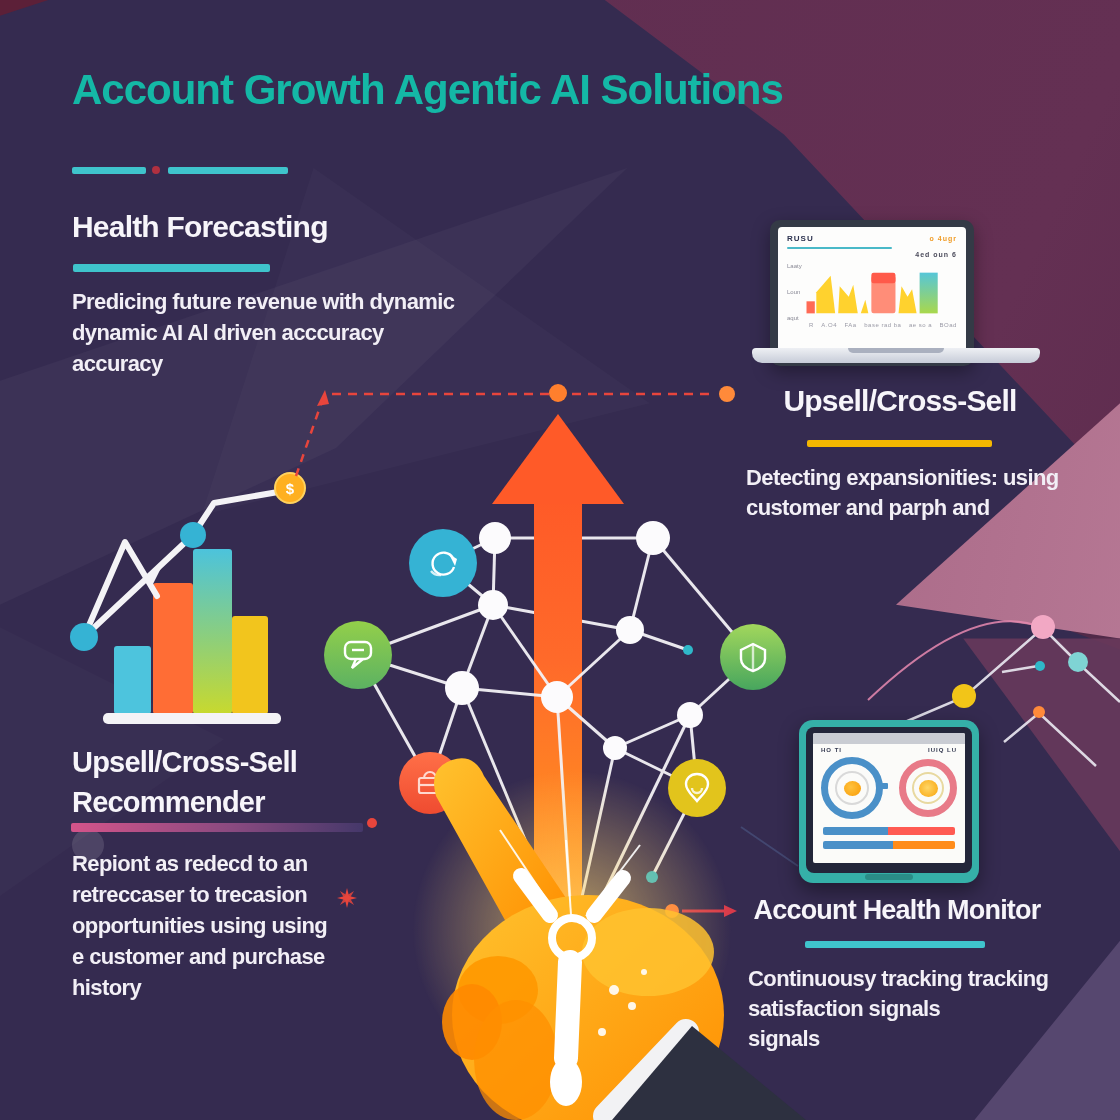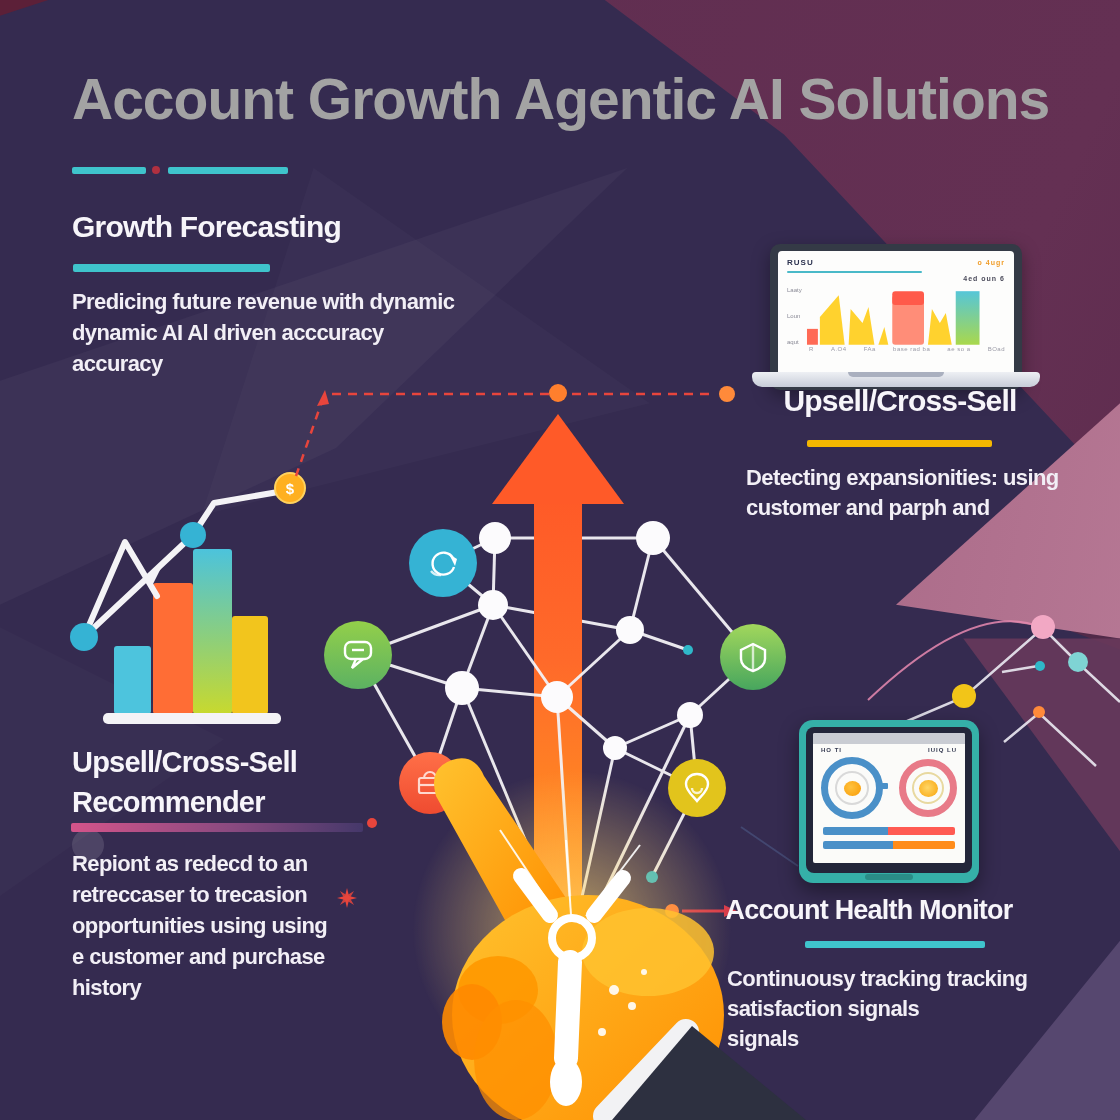--- a/index.html
+++ b/index.html
@@ -12,35 +12,35 @@
   .p-maroon2{background:#512a49;clip-path:polygon(100% 40%,100% 58%,84% 52%);}
   .p-pink{background:linear-gradient(100deg,#8a4668,#b87a96);
     clip-path:polygon(80% 54%,100% 36%,100% 57%);}
   .p-pink2{background:#6a3a5c;clip-path:polygon(86% 57%,100% 57%,100% 76%);opacity:.85;}
   .p-brlight{background:#5a4a72;clip-path:polygon(87% 100%,100% 84%,100% 100%);opacity:.9;}
   .p-hl1{background:rgba(255,255,255,.035);clip-path:polygon(0 34%,56% 15%,30% 40%,0 54%);}
   .p-hl2{background:rgba(255,255,255,.025);clip-path:polygon(28% 15%,58% 36%,18% 46%);}
   .p-hl3{background:rgba(255,255,255,.02);clip-path:polygon(0 56%,20% 66%,0 80%);}
   .p-corner{background:#5c2038;clip-path:polygon(0 0,4.3% 0,0 1.4%);}
 
-  .title{position:absolute;left:72px;top:66px;font-size:57px;font-weight:800;
-    color:#a3a3a3;letter-spacing:-1px;white-space:nowrap;}
+  .title{position:absolute;left:72px;top:66px;font-size:42px;font-weight:800;
+    color:#14b8a6;letter-spacing:-1px;white-space:nowrap;}
   .u-seg{position:absolute;height:7px;background:#3fc4cc;border-radius:2px;}
   .u-dot{position:absolute;width:8px;height:8px;border-radius:50%;background:#b03040;}
 
   .h-left{position:absolute;color:#f7f5fa;font-weight:800;letter-spacing:-0.8px;
     font-size:30px;white-space:nowrap;}
   .h-center{position:absolute;color:#f7f5fa;font-weight:800;letter-spacing:-0.8px;
     text-align:center;white-space:nowrap;}
   .body-txt{position:absolute;color:#f2eff6;font-weight:700;font-size:22px;
     letter-spacing:-0.6px;line-height:31px;white-space:nowrap;}
   .rule{position:absolute;border-radius:2px;}
 
   
-  .laptop{position:absolute;left:770px;top:220px;width:252px;height:146px;margin-top:24px;}
+  .laptop{position:absolute;left:770px;top:220px;width:204px;height:146px;}
   .lap-frame{position:absolute;inset:0;background:#343a46;border-radius:10px;
     box-shadow:0 6px 18px rgba(0,0,0,.35);}
   .lap-screen{position:absolute;left:8px;top:7px;right:8px;bottom:8px;background:#fdfdfc;
     border-radius:4px;overflow:hidden;padding:7px 9px 3px 9px;box-sizing:border-box;}
   .lap-base{position:absolute;left:-18px;top:128px;width:288px;height:15px;border-radius:4px 4px 10px 10px;
     background:linear-gradient(#eef0f4,#c7ccd8);}
   .lap-notch{position:absolute;left:96px;top:0;width:96px;height:5px;background:#aab0bf;border-radius:0 0 6px 6px;}
   .lap-row{display:flex;justify-content:space-between;align-items:center;}
   .lap-title{font-size:8px;font-weight:700;color:#2d3350;letter-spacing:1px;}
   .lap-link{font-size:7px;font-weight:700;color:#f09d28;letter-spacing:1px;}
@@ -311,21 +311,21 @@
       <line x1="606" y1="1116" x2="686" y2="1032" stroke="#f2f2f4" stroke-width="26" stroke-linecap="round"></line>
       <polygon points="692,1026 806,1120 612,1120" fill="#2d3040"></polygon>
     </g>
   </svg>
 
   <div class="title">Account Growth Agentic AI Solutions</div>
   <div class="u-seg" style="left:72px;top:167px;width:74px;"></div>
   <div class="u-dot" style="left:152px;top:166px;"></div>
   <div class="u-seg" style="left:168px;top:167px;width:120px;"></div>
 
-  <div class="h-left" style="left:72px;top:210px;">Growth Forecasting</div>
+  <div class="h-left" style="left:72px;top:210px;">Health Forecasting</div>
   <div class="rule" style="left:73px;top:264px;width:197px;height:8px;background:#3fc4cc;"></div>
   <div class="body-txt" style="left:72px;top:286px;">
     <div>Predicing future revenue with dynamic</div>
     <div>dynamic AI Al driven acccuracy</div>
     <div>accuracy</div>
   </div>
 
   <div class="laptop">
     <div class="lap-frame"></div>
     <div class="lap-screen">
@@ -416,21 +416,21 @@
         </div>
         <div class="tab-bar">
           <span class="seg" style="width:53%;background:#4a90c8;"></span>
           <span class="seg" style="width:47%;background:#ff8c1a;"></span>
         </div>
       </div>
     </div>
     <div class="tab-notch"></div>
   </div>
 
-  <div class="h-center" style="left:669px;top:895px;width:400px;font-size:27px;">Account Health Monitor</div>
+  <div class="h-center" style="left:697px;top:895px;width:400px;font-size:27px;">Account Health Monitor</div>
   <div class="rule" style="left:805px;top:941px;width:180px;height:7px;background:#3fc4cc;"></div>
-  <div class="body-txt" style="left:727px;top:964px;line-height:30px;">
+  <div class="body-txt" style="left:748px;top:964px;line-height:30px;">
     <div>Continuousy tracking tracking</div>
     <div>satisfaction signals</div>
     <div>signals</div>
   </div>
 
 </div>
 
 </body></html>

